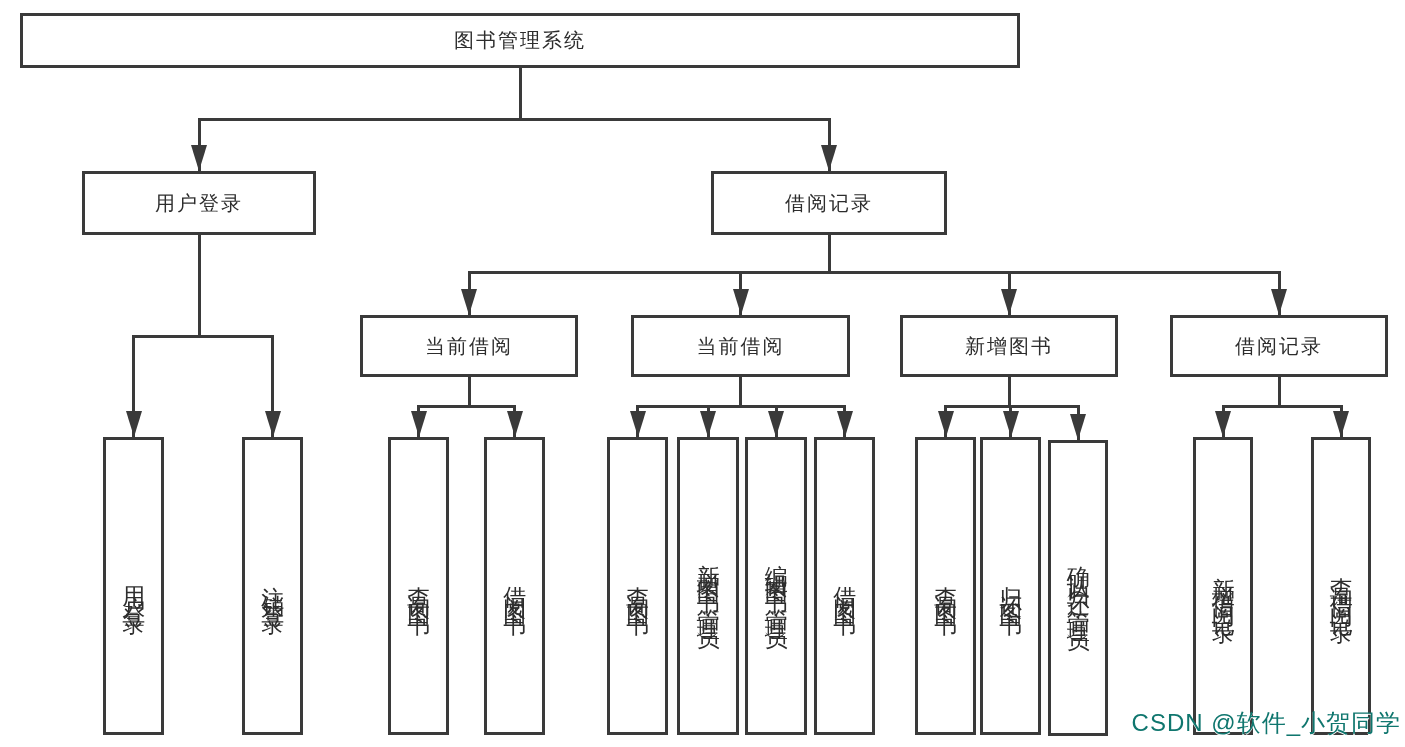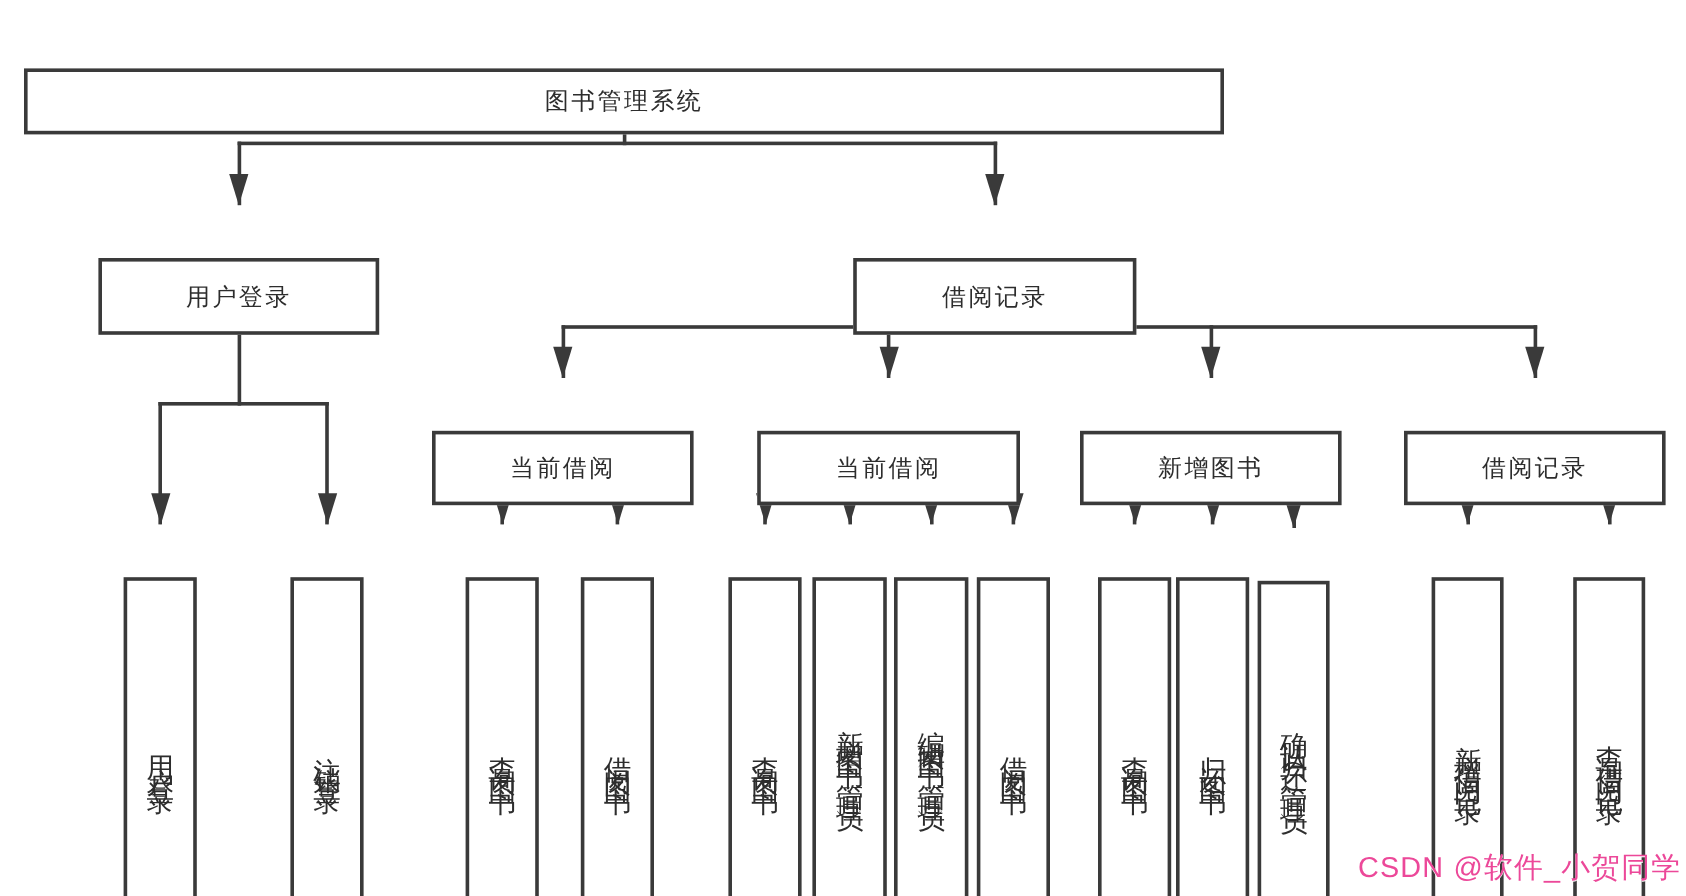--- a/index.html
+++ b/index.html
@@ -13,21 +13,20 @@
   }
   .node {
     position: absolute;
     box-sizing: border-box;
     border: 3px solid #3a3a3a;
     background: #ffffff;
     display: flex;
     align-items: center;
     justify-content: center;
     color: #2d2d2d;
-    margin-top: 44px;
   }
   .node .label {
     font-size: 20px;
     letter-spacing: 2px;
     white-space: nowrap;
   }
   .node-v .label {
     writing-mode: vertical-rl;
     text-orientation: mixed;
     font-size: 23px;
@@ -45,21 +44,21 @@
     border-left: 8px solid transparent;
     border-right: 8px solid transparent;
     border-top: 26px solid #3a3a3a;
   }
   .watermark {
     position: absolute;
     top: 707px;
     right: 4px;
     font-size: 24px;
     letter-spacing: 1px;
-    color: #ec4899;
+    color: #0f766e;
     text-shadow: 0 1px 0 #ffffff;
     z-index: 10;
     white-space: nowrap;
   }
 </style>
 </head>
 <body>
 
 <div class="canvas">
   <div>

